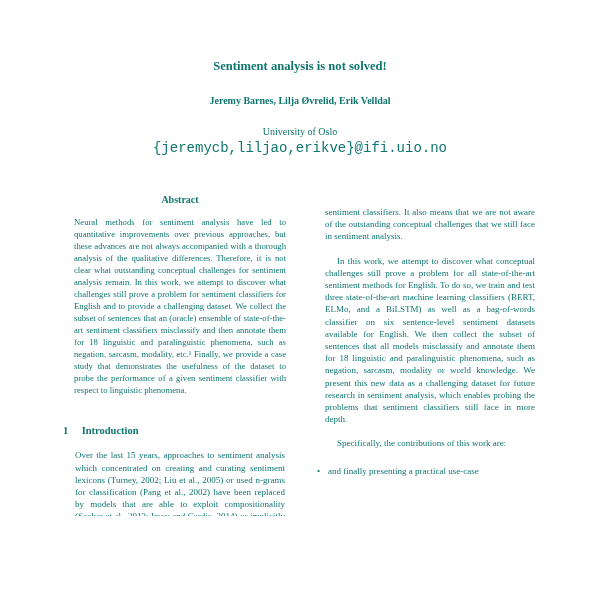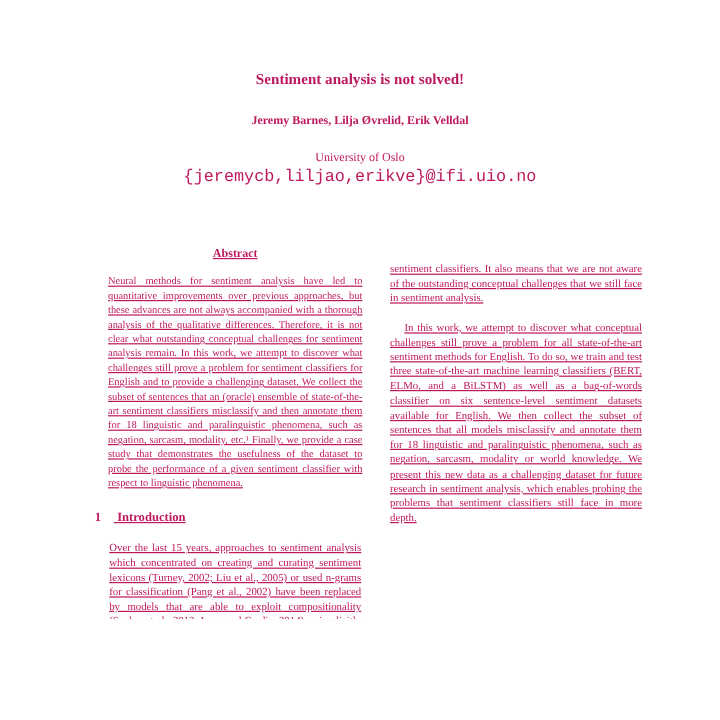--- a/index.html
+++ b/index.html
@@ -3,21 +3,21 @@
 <meta charset="utf-8">
 <style>
   * { margin: 0; padding: 0; box-sizing: border-box; }
   html, body { background: #ffffff; }
   .page {
     position: relative;
     width: 600px;
     height: 516px;
     background: #ffffff;
     overflow: hidden;
-    color: #be185d;
+    color: #0f766e;
     font-family: "Liberation Serif", serif;
   }
   .front {
     position: absolute;
     top: 58px;
     left: 0;
     width: 600px;
     text-align: center;
   }
   .title {
@@ -35,46 +35,45 @@
     margin-top: 20px;
     font-size: 10px;
   }
   .email {
     margin-top: 3px;
     font-family: "Liberation Mono", monospace;
     font-size: 14px;
   }
   .columns {
     position: absolute;
-    top: 206px;
+    top: 194px;
     left: 63px;
     width: 484px;
     display: flex;
-    justify-content: flex-end;
-    text-decoration: underline;
+    justify-content: space-between;
   }
   .col {
     width: 234px;
     font-size: 9px;
     line-height: 12.2px;
     text-align: justify;
   }
   .abstract-heading {
     text-align: center;
     font-weight: bold;
     font-size: 10px;
     margin-bottom: 10px;
   }
   .abstract-body {
     padding: 0 11px;
     font-size: 8.7px;
     line-height: 12px;
   }
   .section-heading {
-    margin-top: 18px;
+    margin-top: 29px;
     margin-bottom: 9px;
     font-size: 10.5px;
     font-weight: bold;
     text-align: left;
   }
   .sec-num {
     display: inline-block;
     width: 16px;
   }
   .body-para { margin: 12px; }
@@ -120,19 +119,21 @@
       <h3 class="section-heading">
         <span class="sec-num">1</span>
         <span class="sec-title">Introduction</span>
       </h3>
       <p class="body-para">Over the last 15 years, approaches to sentiment analysis which concentrated on creating and curating sentiment lexicons (Turney, 2002; Liu et al., 2005) or used n-grams for classification (Pang et al., 2002) have been replaced by models that are able to exploit compositionality (Socher et al., 2013; Irsoy and Cardie, 2014) or implicitly learn relations between</p>
     </section>
 
     <section class="col right">
       <p class="body-para">sentiment classifiers. It also means that we are not aware of the outstanding conceptual challenges that we still face in sentiment analysis.</p>
       <p class="body-para para-indent">In this work, we attempt to discover what conceptual challenges still prove a problem for all state-of-the-art sentiment methods for English. To do so, we train and test three state-of-the-art machine learning classifiers (BERT, ELMo, and a BiLSTM) as well as a bag-of-words classifier on six sentence-level sentiment datasets available for English. We then collect the subset of sentences that all models misclassify and annotate them for 18 linguistic and paralinguistic phenomena, such as negation, sarcasm, modality or world knowledge. We present this new data as a challenging dataset for future research in sentiment analysis, which enables probing the problems that sentiment classifiers still face in more depth.</p>
+      <p class="body-para para-indent specifically">Specifically, the contributions of this work are:</p>
       <ul class="contrib-list">
+        <li>and finally presenting a practical use-case</li>
       </ul>
     </section>
 
   </div>
 
 </div>
 
 </body></html>

